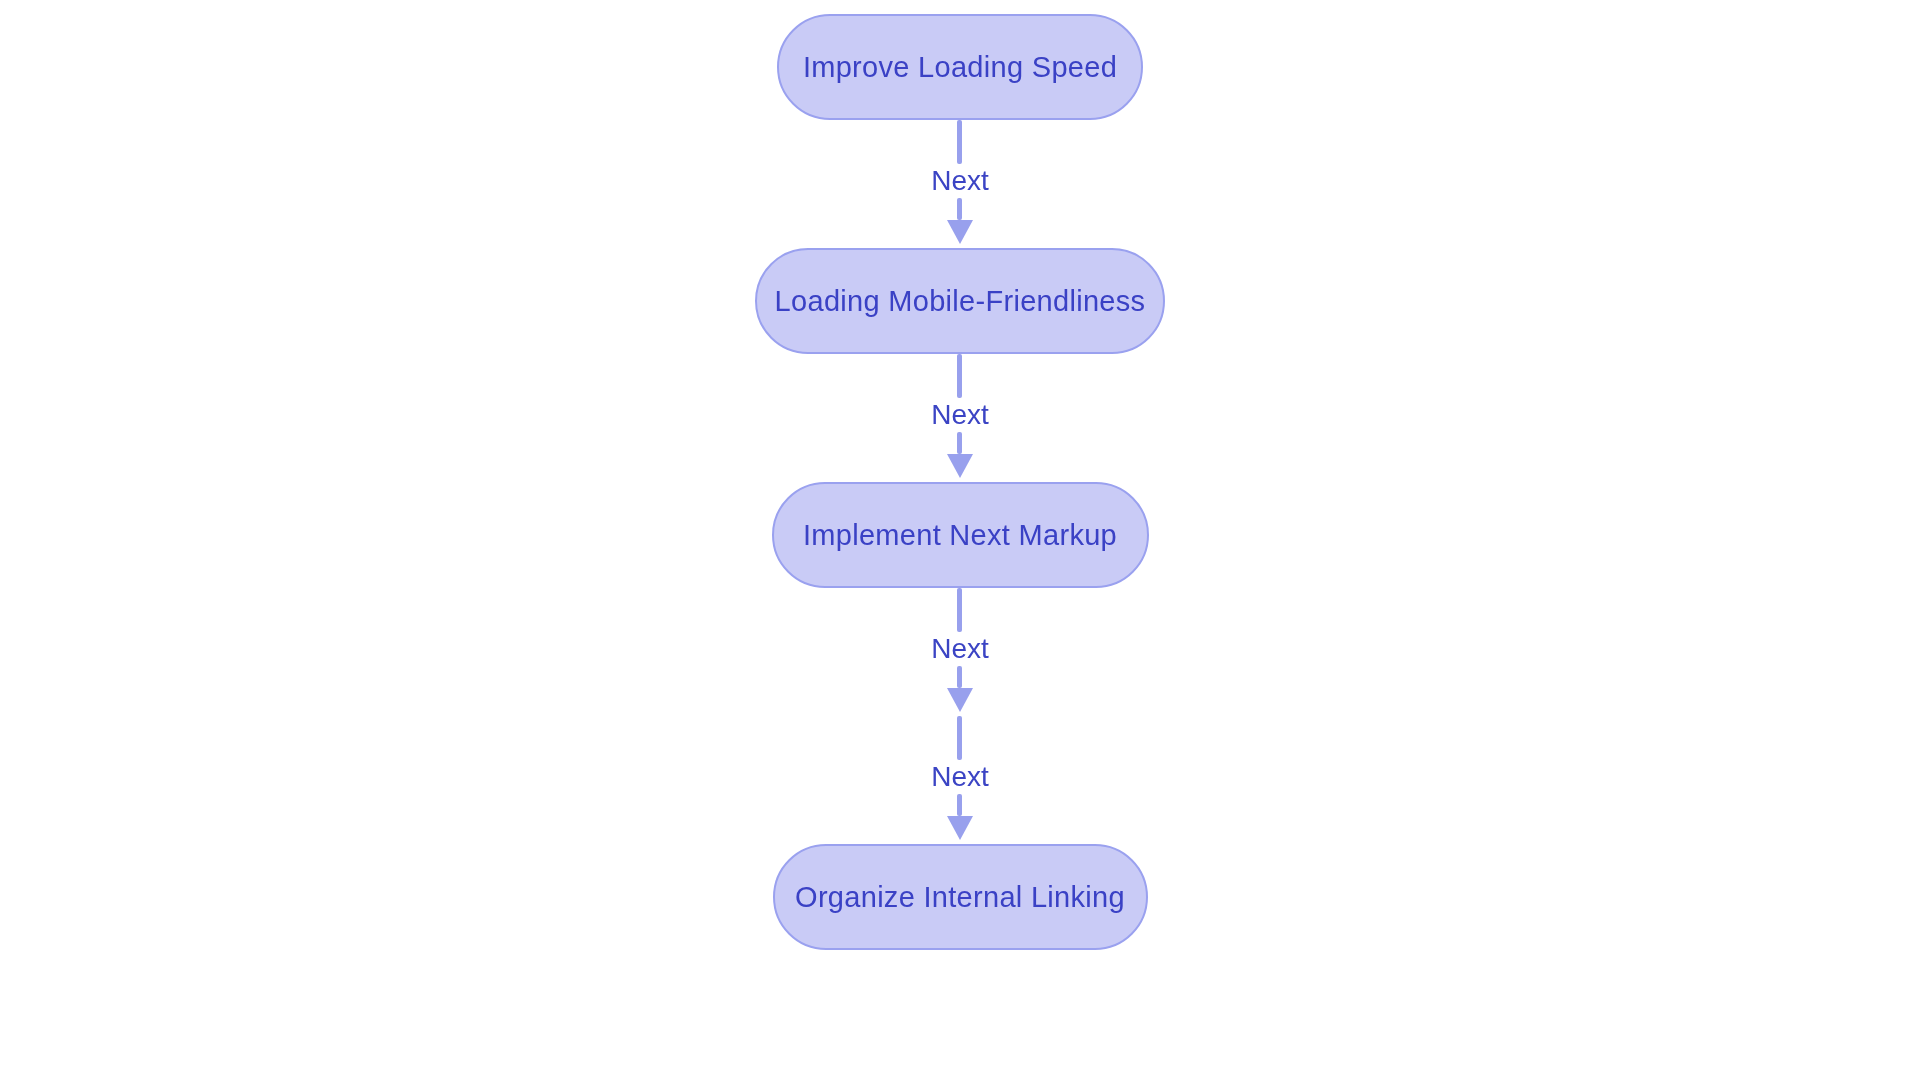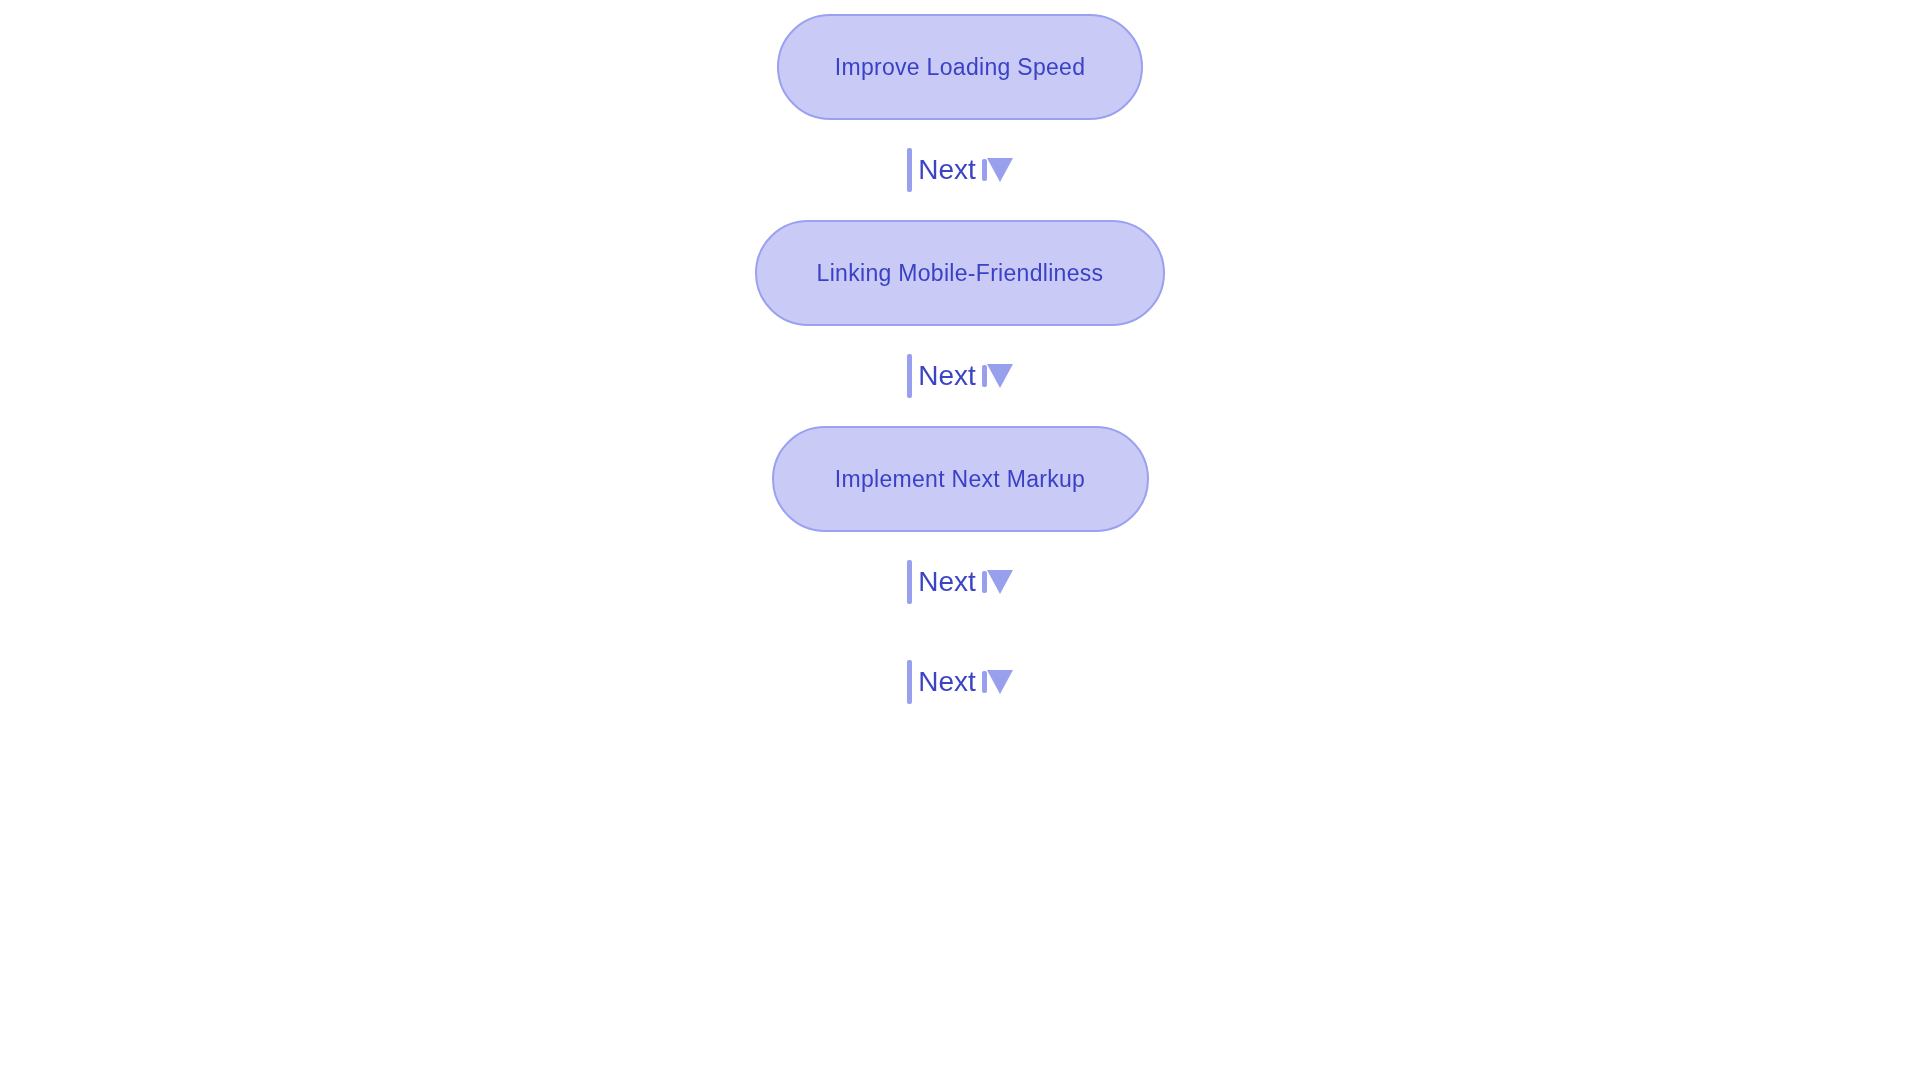--- a/index.html
+++ b/index.html
@@ -24,34 +24,34 @@
 
   .node{
     height:106px;
     border-radius:53px;
     background:var(--node-fill);
     border:2px solid var(--node-border);
     display:flex;align-items:center;justify-content:center;
     flex:0 0 auto;
   }
   .node span{
-    font-size:23px;
+    font-size:29px;
     letter-spacing:0.3px;
     color:var(--node-text);
     white-space:nowrap;
   }
   .node-1{width:366px;}
   .node-2{width:410px;}
   .node-3{width:377px;}
   .node-4{width:346px;}
   .node-5{width:375px;}
 
   .connector{
-    height:100px;
-    display:flex;flex-direction:row;align-items:center;
+    height:128px;
+    display:flex;flex-direction:column;align-items:center;
     flex:0 0 auto;
   }
   .connector .seg-top{
     width:5px;height:44px;
     background:var(--arrow-color);
     border-radius:2px;
   }
   .connector .next-label{
     font-size:28px;
     line-height:34px;
@@ -81,21 +81,21 @@
   </div>
 
   <div class="connector">
     <div class="seg-top"></div>
     <div class="next-label">Next</div>
     <div class="seg-bottom"></div>
     <div class="arrowhead"></div>
   </div>
 
   <div class="node node-2">
-    <span>Linking Mobile-Friendliness</span>
+    <span>Loading Mobile-Friendliness</span>
   </div>
 
   <div class="connector">
     <div class="seg-top"></div>
     <div class="next-label">Next</div>
     <div class="seg-bottom"></div>
     <div class="arrowhead"></div>
   </div>
 
   <div class="node node-3">
@@ -110,14 +110,17 @@
   </div>
 
 
   <div class="connector">
     <div class="seg-top"></div>
     <div class="next-label">Next</div>
     <div class="seg-bottom"></div>
     <div class="arrowhead"></div>
   </div>
 
+  <div class="node node-5">
+    <span>Organize Internal Linking</span>
+  </div>
 
 </div>
 
 </body></html>

